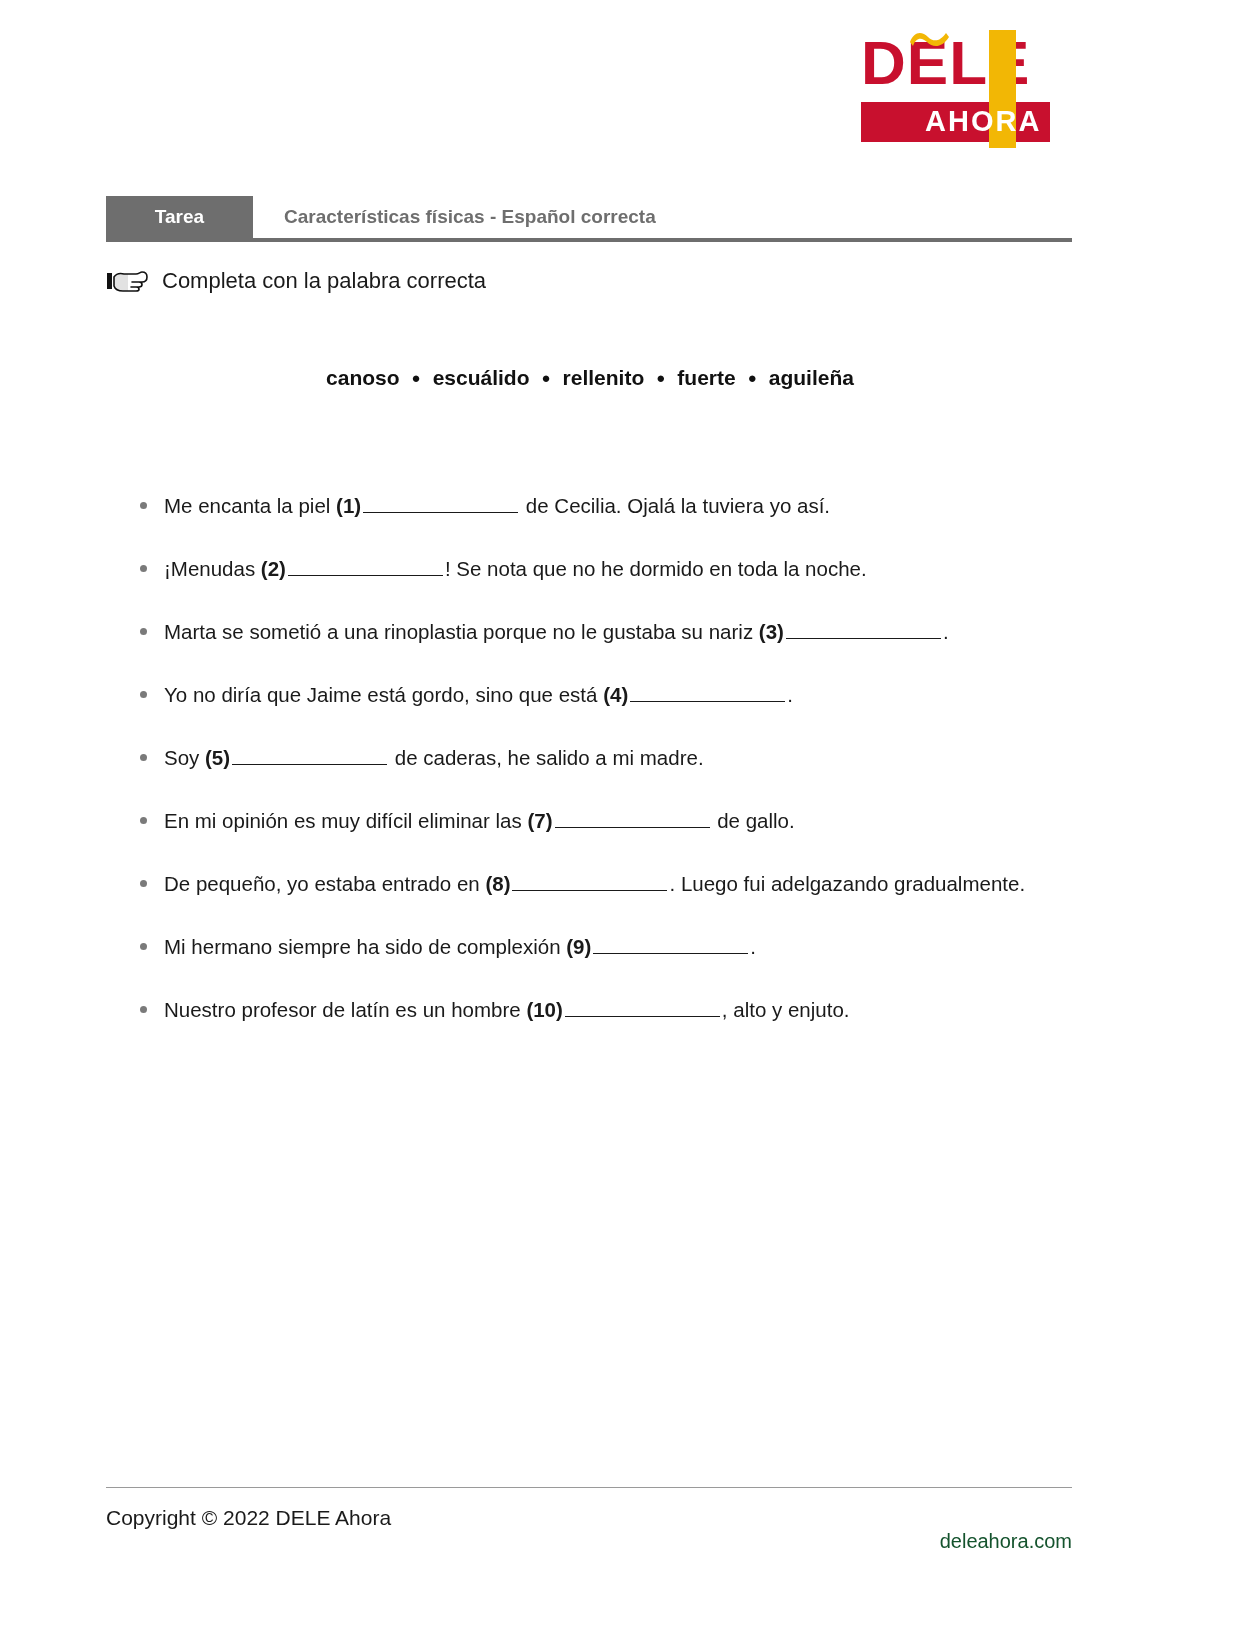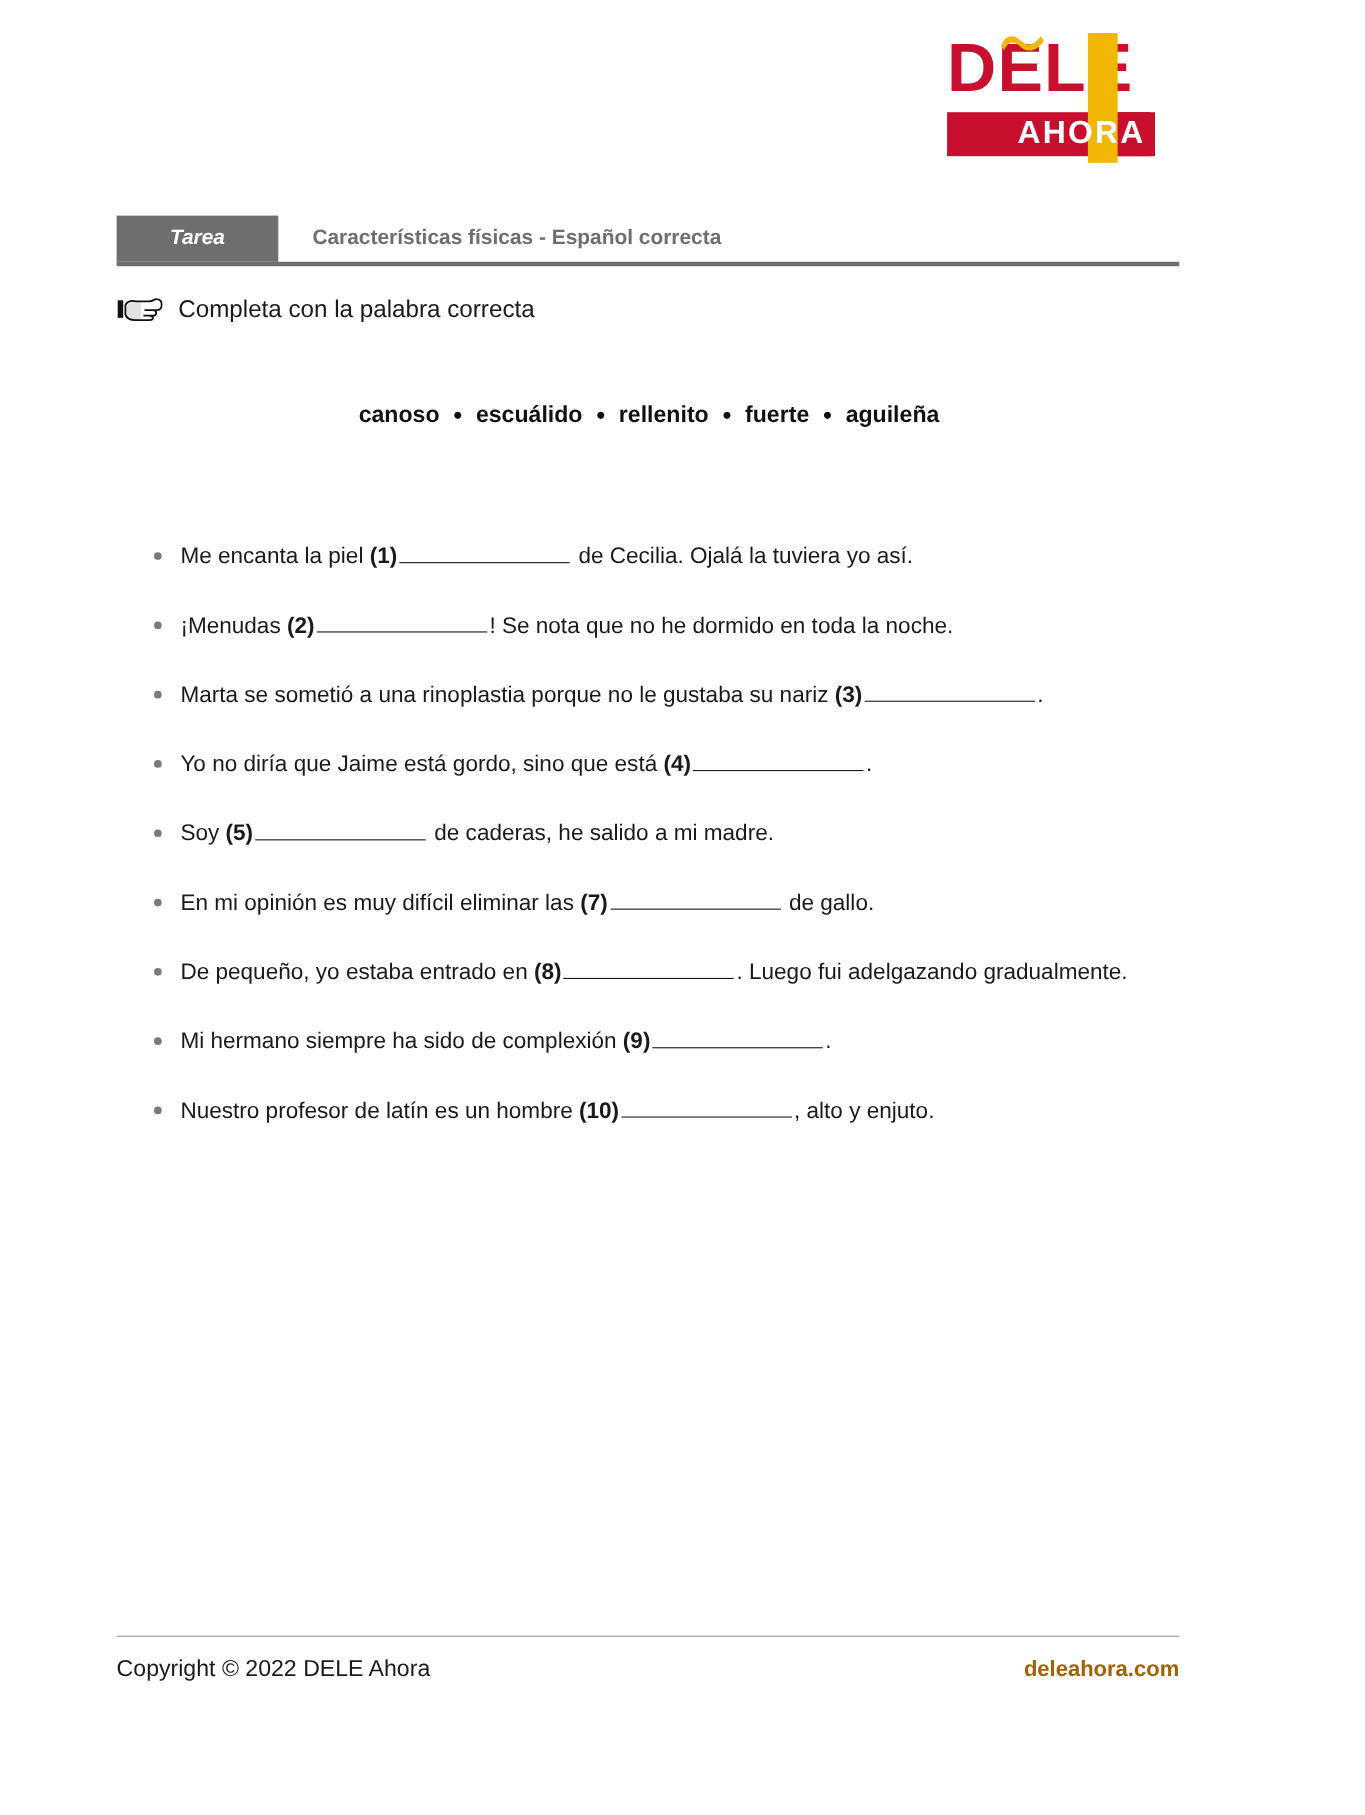--- a/index.html
+++ b/index.html
@@ -115,21 +115,20 @@
     height: 42px;
     background: #6e6e6e;
     display: flex;
     align-items: center;
     justify-content: center;
   }
   .tab-active span {
     color: #ffffff;
     font-weight: bold;
     font-size: 19px;
-    font-style: italic;
   }
   .tab-title {
     position: absolute;
     left: 178px;
     top: 0;
     height: 42px;
     display: flex;
     align-items: center;
     color: #6e6e6e;
     font-weight: bold;
@@ -213,30 +212,31 @@
   
   .footer {
     position: absolute;
     left: 106px;
     top: 1487px;
     width: 966px;
     border-top: 1.5px solid #9a9a9a;
     padding-top: 18px;
     display: flex;
     justify-content: space-between;
-    align-items: center;
+    align-items: flex-start;
   }
   .footer-left {
     font-size: 21px;
     color: #1a1a1a;
   }
   .footer-right {
     font-size: 20px;
-    font-weight: bold;
-    color: #a16207;
+    font-weight: normal;
+    color: #14532d;
+    margin-top: 24px;
   }
 </style>
 </head>
 <body>
 
 <div class="page">
 
   <div class="logo-area">
     <div class="logo-wrap">
       <div class="logo-red-band"></div>

